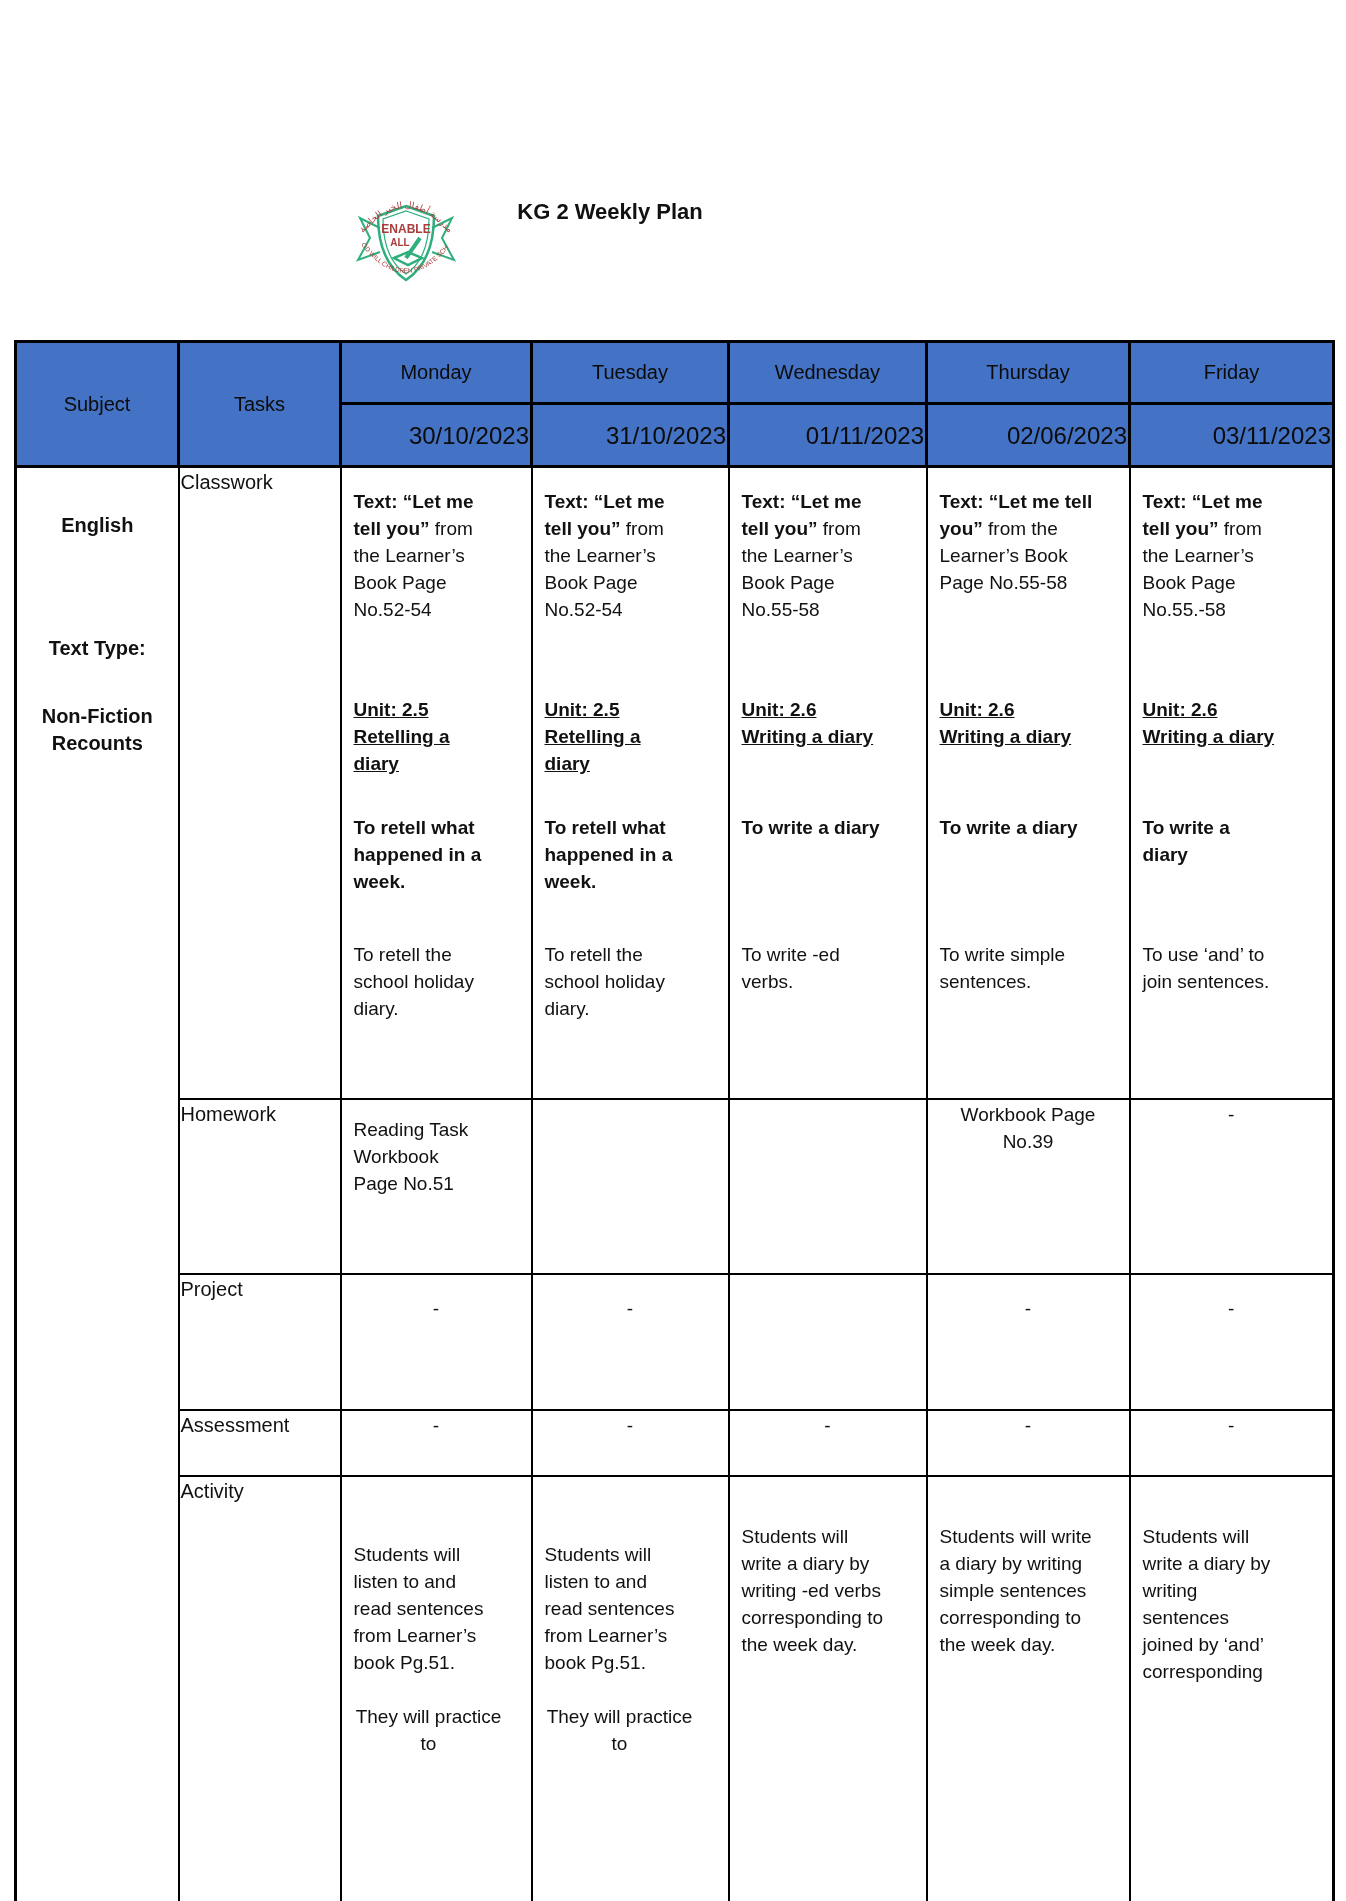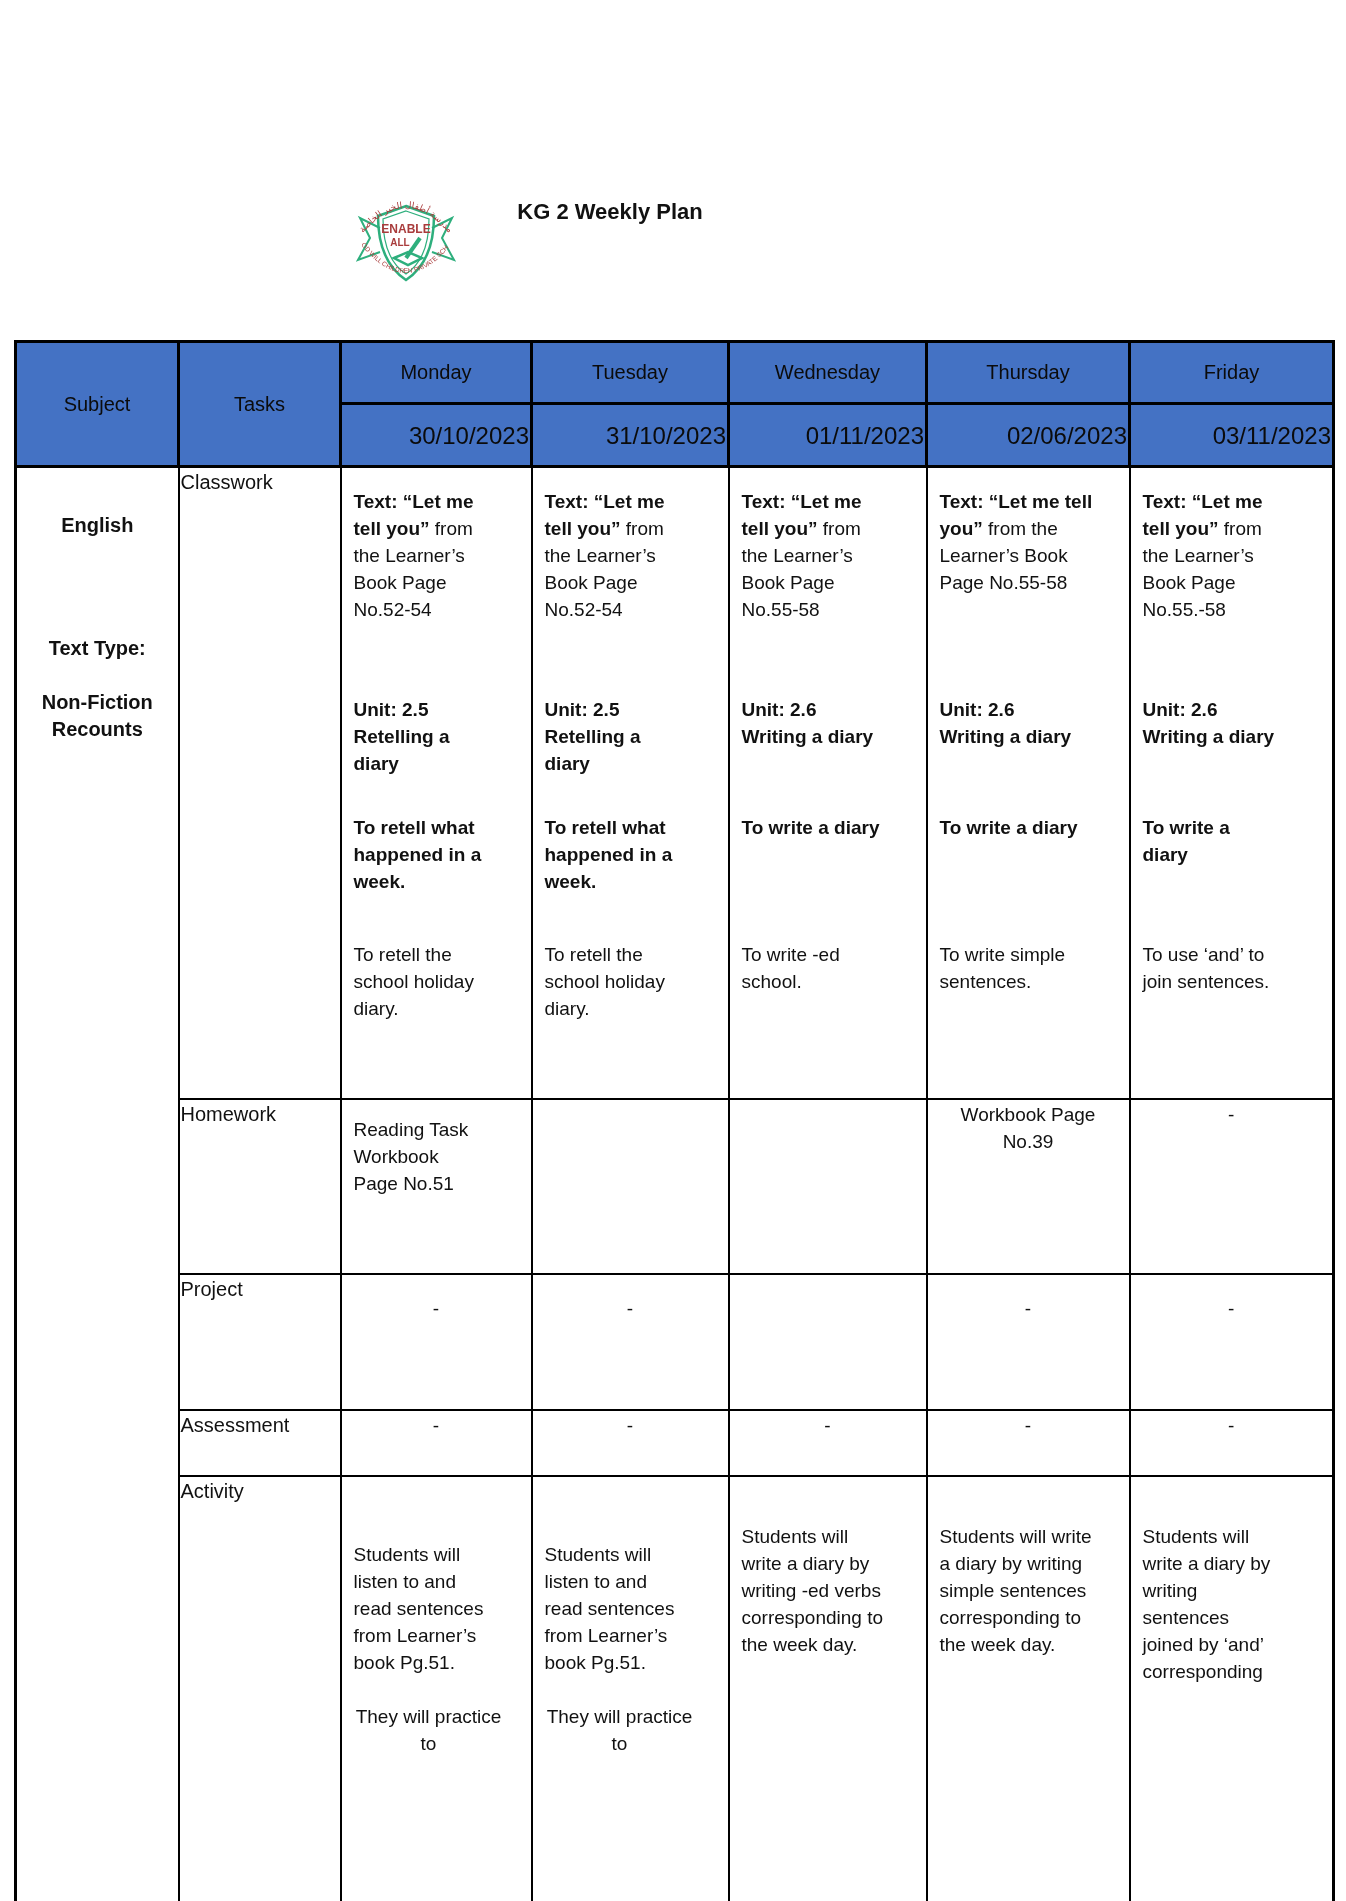--- a/index.html
+++ b/index.html
@@ -45,34 +45,34 @@
   tr.r-classwork  td { height: 610px; }
   tr.r-homework   td { height: 157px; }
   tr.r-project    td { height: 113px; }
   tr.r-assessment td { height: 62px;  }
   tr.r-activity   td { height: 400px; }
 
   
   td.subject-cell { text-align:center; font-weight:bold; font-size:20px; }
   .subj-name { margin-top: 43px; }
   .subj-type { margin-top: 96px; }
-  .subj-nf   { margin-top: 27px; }
+  .subj-nf   { margin-top: 41px; }
   .subj-rec  { }
 
   
   td.task-mid { vertical-align: middle; font-size:20px; }
   td.task-top { vertical-align: top; font-size:20px; }
 
   
   td.cw { padding: 20px 8px 0 12px; }
   .b { font-weight: bold; }
   .blk { display:block; }
   .p  { }
   .p1 { min-height: 208px; }
-  .p2 { min-height: 118px; }
+  .p2 { min-height: 118px; text-decoration: underline; }
   .p3 { min-height: 127px; }
 
   
   td.col-0 .p, td.col-1 .p { max-width: 138px; }
   td.col-2 .p { max-width: 142px; }
   td.col-3 .p { max-width: 158px; }
   td.col-4 .p { max-width: 132px; }
 
   
   td.hw-left { padding: 16px 8px 0 12px; }
@@ -190,21 +190,21 @@
               <span class="blk">Unit: 2.5</span>
               <span class="blk">Retelling a diary</span>
             </div>
         <div class="p p3 b">To retell what happened in a week.</div>
         <div class="p">To retell the school holiday diary.</div>
       </td>
       <td class="cw col-2">
         <div class="p p1"><span class="b">Text: “Let me tell you”</span><span> from the Learner’s Book Page No.55-58</span></div>
         <div class="p p2 b"><span class="blk">Unit: 2.6</span><span>Writing a diary</span></div>
         <div class="p p3 b">To write a diary</div>
-        <div class="p">To write -ed school.</div>
+        <div class="p">To write -ed verbs.</div>
       </td>
       <td class="cw col-3">
         <div class="p p1"><span class="b">Text: “Let me tell you”</span><span> from the Learner’s Book Page No.55-58</span></div>
         <div class="p p2 b">
               <span class="blk">Unit: 2.6</span>
               <span class="blk">Writing a diary</span>
             </div>
         <div class="p p3 b">To write a diary</div>
         <div class="p">To write simple sentences.</div>
       </td>

